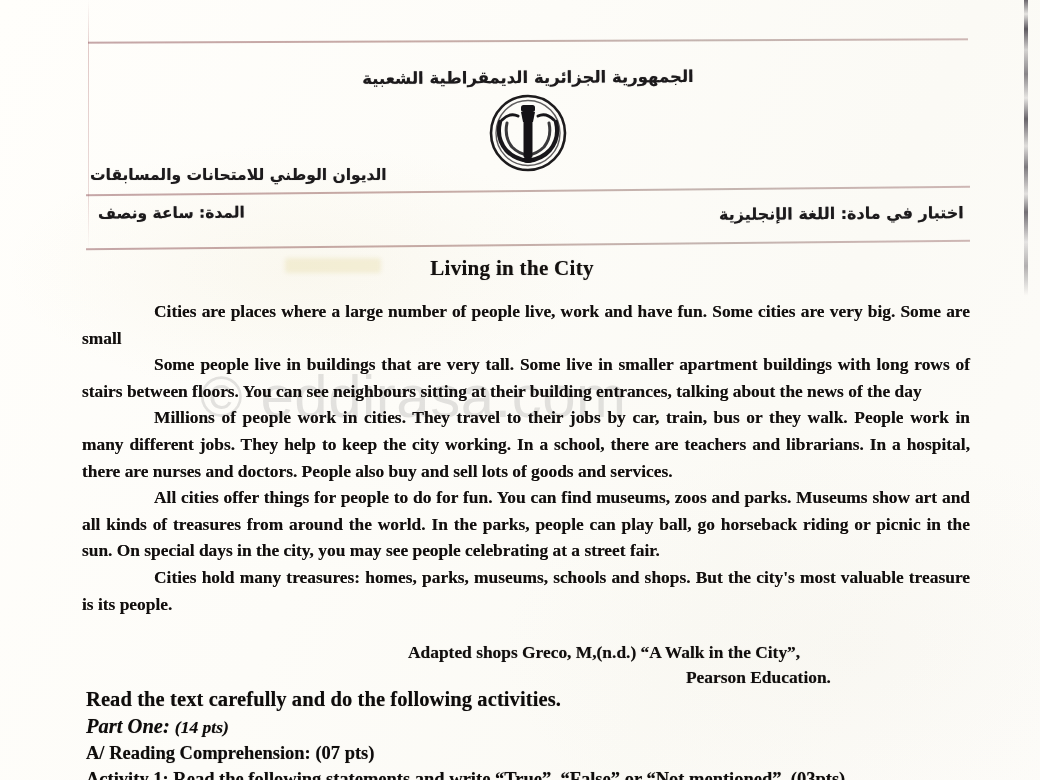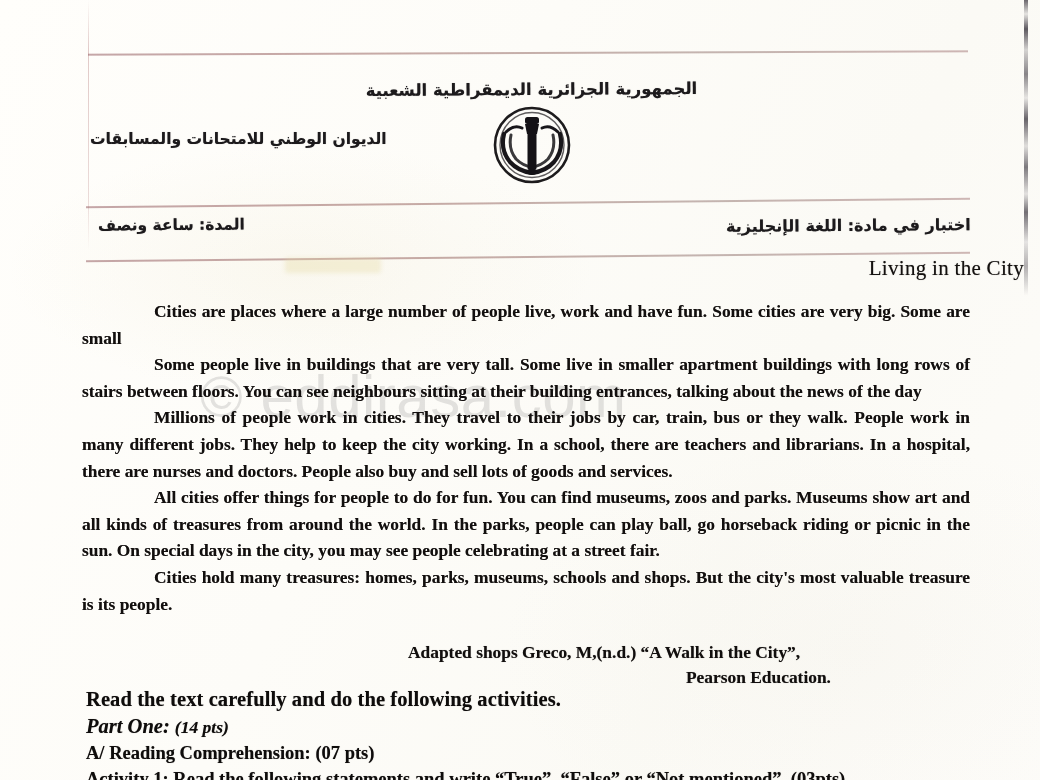--- a/index.html
+++ b/index.html
@@ -51,24 +51,23 @@
       rgba(40,35,45,.70) 41%, rgba(70,65,75,.15) 50%,
       rgba(40,35,45,.60) 57%, rgba(80,75,85,.14) 66%,
       rgba(40,35,45,.65) 72%, rgba(70,65,80,.12) 82%,
       rgba(40,35,45,.35) 90%, rgba(40,35,45,0) 100%);
     filter: blur(.4px);
   }
 
   
   .header {
     position: absolute;
-    left: 88px; top: 44px;
+    left: 88px; top: 32px;
     width: 880px;
     height: 210px;
-    padding-left: 7px;
   }
   .hdr-rule {
     position: absolute;
     height: 1.6px;
     background: linear-gradient(to right, rgba(150,95,100,.55), rgba(165,120,115,.62) 35%, rgba(140,110,105,.50) 70%, rgba(150,100,100,.45));
     filter: blur(.35px);
   }
   .rule-top    { left: 0;   top: 8px;   width: 880px; transform: rotate(-0.22deg); }
   .rule-mid    { left: -2px;top: 158px; width: 884px; transform: rotate(-0.55deg); }
   .rule-bottom { left: -2px;top: 212px; width: 884px; transform: rotate(-0.55deg); }
@@ -94,21 +93,21 @@
     position: absolute;
     left: 2px; top: 88px;
     text-align: left;
   }
   .hdr-right-col {
     position: absolute;
     right: 4px; top: 88px;
     text-align: right;
   }
   .hdr-line { font-size: 16px; line-height: 1; margin-bottom: 26px; }
-  .hdr-line.sm { font-size: 15.5px; }
+  .hdr-line.sm { font-size: 15.5px; margin-top: 48px; }
   .hdr-duration {
     position: absolute;
     left: 10px; top: 172px;
     font-size: 15.5px;
     transform: rotate(-0.4deg);
   }
   .hdr-subject {
     position: absolute;
     right: 4px; top: 172px;
     font-size: 16px;
@@ -120,24 +119,24 @@
     position: absolute;
     left: 50%; top: 60px;
     transform: translateX(-50%);
     width: 96px; height: 82px;
   }
 
   
   .title {
     position: absolute;
     left: 0; right: 16px; top: 256px;
-    text-align: right;
+    text-align: center;
     font-family: "Liberation Serif", serif;
     font-size: 21px;
-    font-weight: 400;
+    font-weight: 700;
     color: #14110f;
     letter-spacing: .3px;
     text-shadow: 0 0 .8px rgba(20,17,15,.5);
   }
   .title-smudge {
     position: absolute;
     left: 285px; top: 258px;
     width: 96px; height: 15px;
     background: rgba(232,222,168,.38);
     filter: blur(2.2px);

